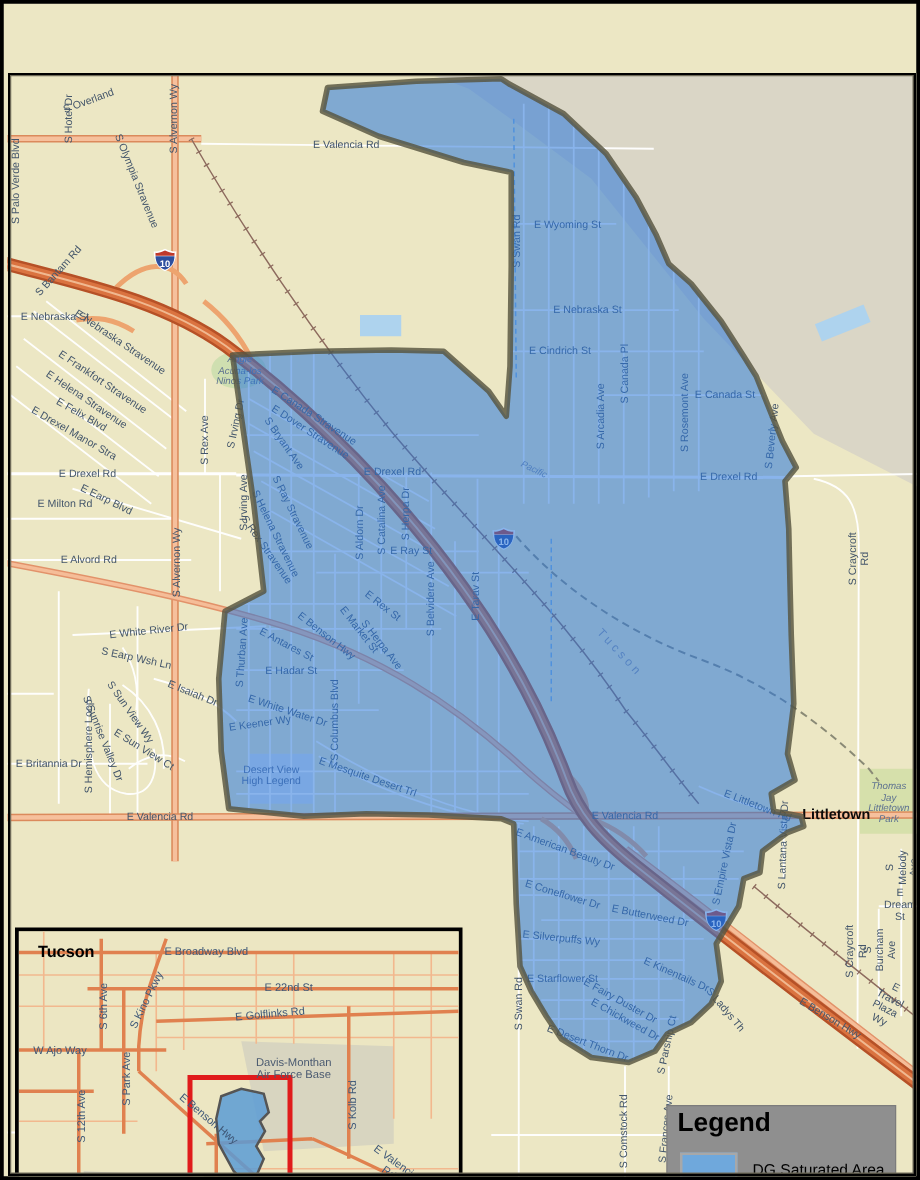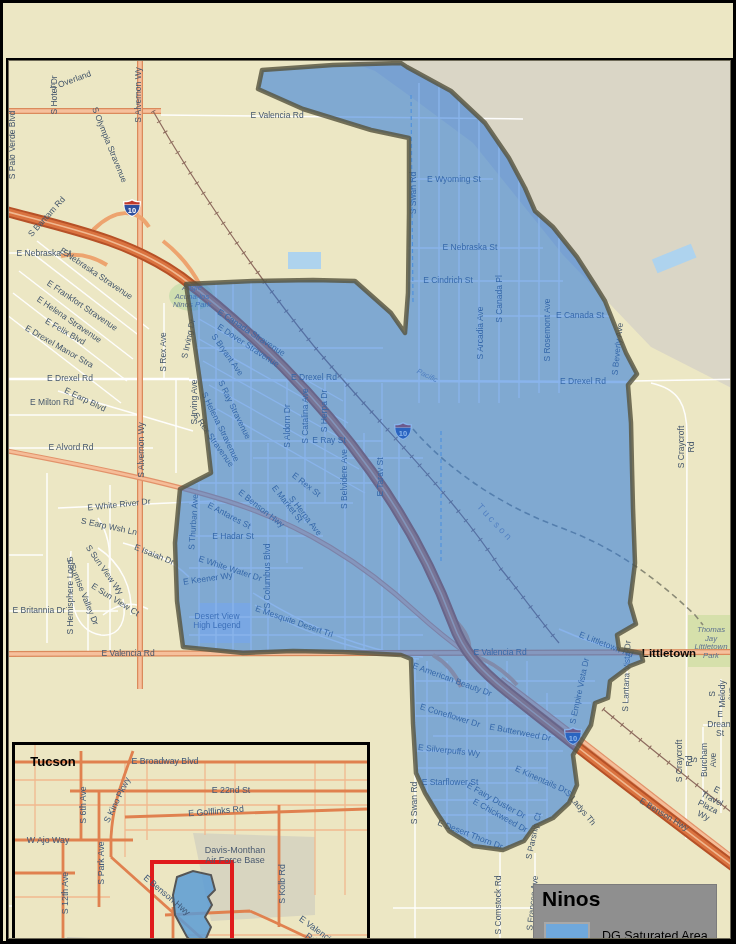--- a/index.html
+++ b/index.html
@@ -380,21 +380,21 @@
           <span class="il h" style="left: 220px; top: 110px; transform: translate(-50%, -50%) rotate(0deg);">Davis-Monthan
 Air Force Base</span>
           <span class="il" style="left: 267px; top: 139px; transform: translate(-50%, -50%) rotate(-90deg);">S Kolb Rd</span>
           <span class="il" style="left: 152px; top: 150px; transform: translate(-50%, -50%) rotate(40deg);">E Benson Hwy</span>
           <span class="il" style="left: 299px; top: 189px; transform: translate(-50%, -50%) rotate(36deg);">E Valencia Rd</span>
           <span class="il" style="left: 160px; top: 226px; transform: translate(-50%, -50%) rotate(-90deg);">S Alvernon Way</span>
         </div>
     </div>
 
     <div class="legend">
-      <div class="legend-title">Ninos</div>
+      <div class="legend-title">Legend</div>
       <div class="legend-swatch"></div>
       <div class="legend-item">DG Saturated Area</div>
     </div>
 
   </div>
 
   <div class="map-frame"></div>
 </div>
 
 </body></html>

